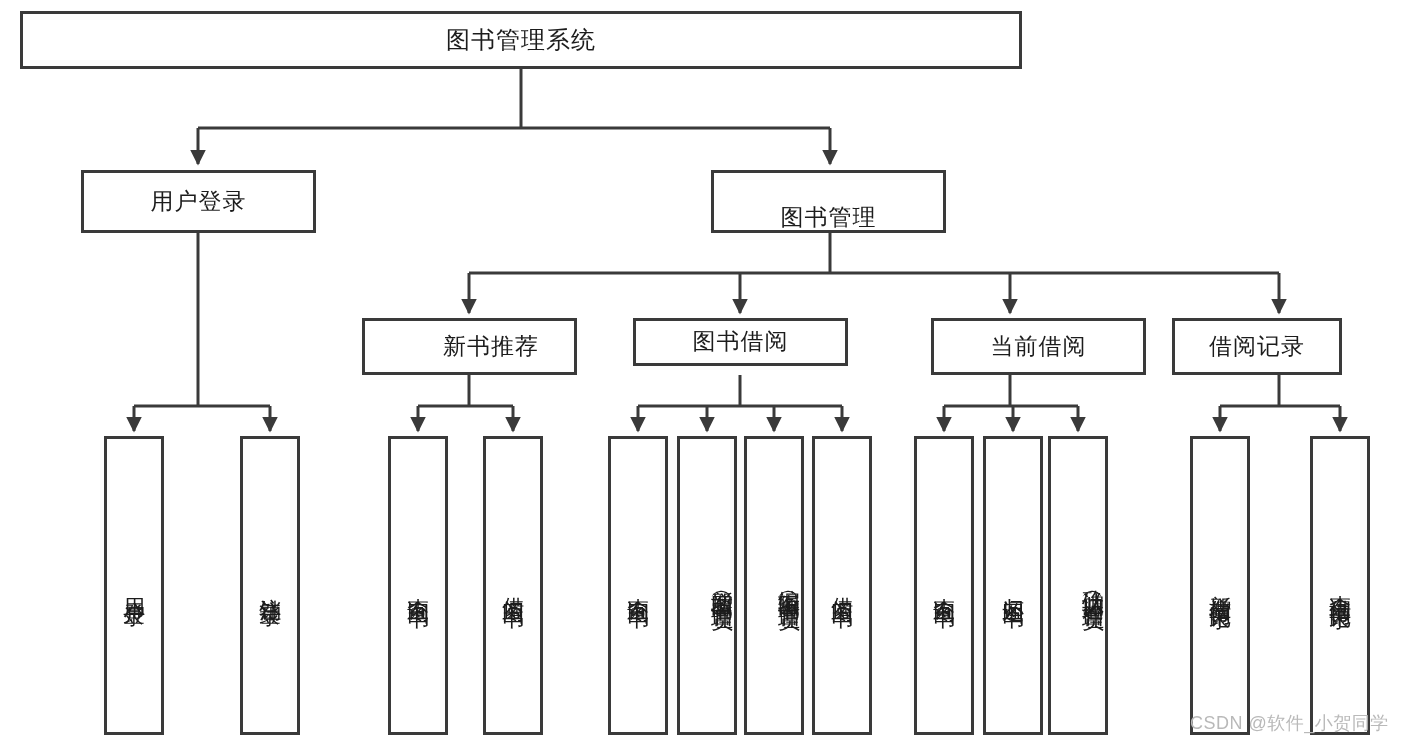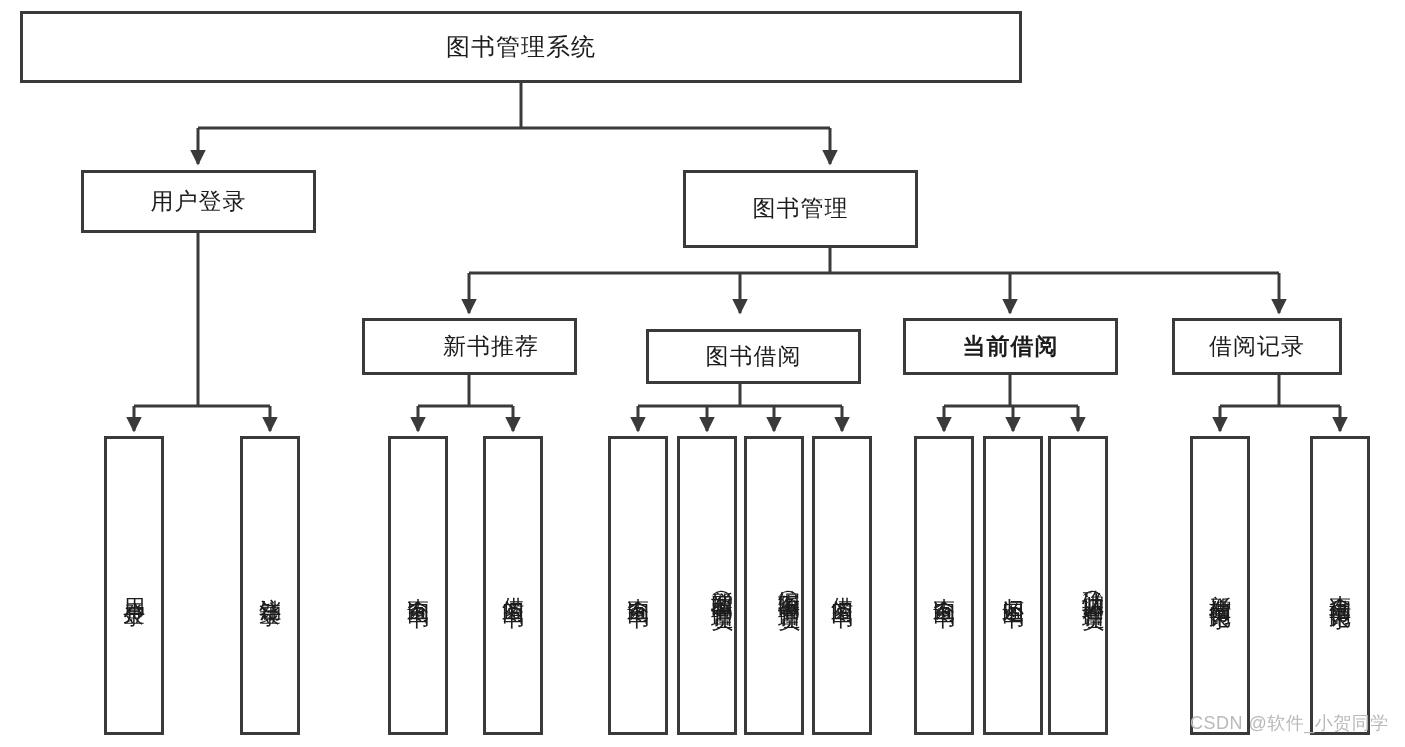--- a/index.html
+++ b/index.html
@@ -99,38 +99,38 @@
       <path d="M 1013 406 L 1013 431" marker-end="url(#arw)"></path>
       <path d="M 1078 406 L 1078 431" marker-end="url(#arw)"></path>
 
       <path d="M 1279 375 L 1279 406"></path>
       <path d="M 1220 406 L 1340 406"></path>
       <path d="M 1220 406 L 1220 431" marker-end="url(#arw)"></path>
       <path d="M 1340 406 L 1340 431" marker-end="url(#arw)"></path>
     </g>
   </svg>
 
-  <div class="node h root" style="left:20px;top:11px;width:1002px;height:72px;">
+  <div class="node h root" style="left:20px;top:11px;width:1002px;height:58px;">
     <span>图书管理系统</span>
   </div>
 
   <div class="node h" style="left:81px;top:170px;width:235px;height:63px;">
     <span>用户登录</span>
   </div>
-  <div class="node h" style="left:683px;top:170px;width:235px;height:78px;">
+  <div class="node h" style="left:711px;top:170px;width:235px;height:63px;align-items:flex-end;">
     <span>图书管理</span>
   </div>
 
   <div class="node h" style="left:362px;top:318px;width:215px;height:57px;padding-left:43px;">
     <span>新书推荐</span>
   </div>
-  <div class="node h" style="left:633px;top:329px;width:215px;height:55px;margin-left:13px;">
+  <div class="node h" style="left:633px;top:318px;width:215px;height:48px;">
     <span>图书借阅</span>
   </div>
-  <div class="node h" style="left:903px;top:318px;width:215px;height:57px;font-weight:bold;">
+  <div class="node h" style="left:931px;top:318px;width:215px;height:57px;">
     <span>当前借阅</span>
   </div>
   <div class="node h" style="left:1172px;top:318px;width:170px;height:57px;">
     <span>借阅记录</span>
   </div>
 
   <div class="node v mid" style="left:104px;top:436px;width:60px;height:299px;">
     <span>用户登录</span>
   </div>
   <div class="node v mid" style="left:240px;top:436px;width:60px;height:299px;">

